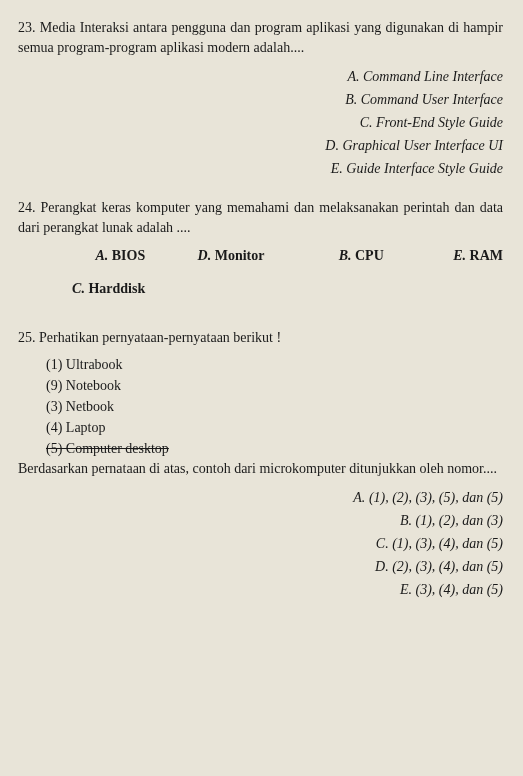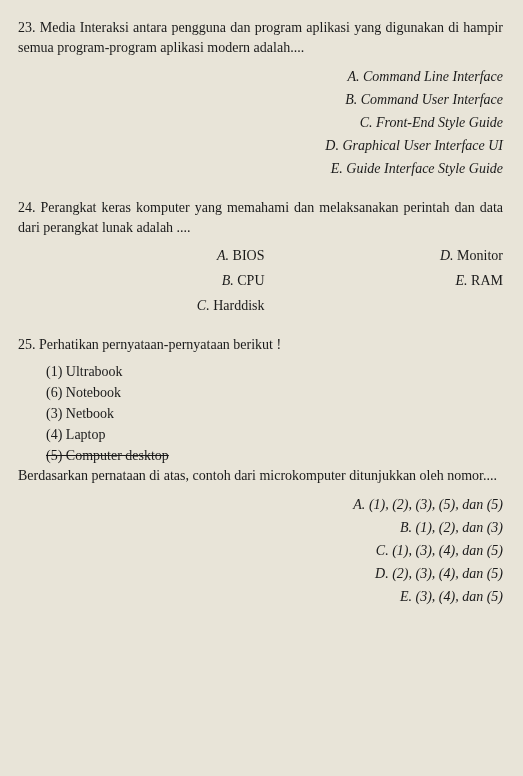--- a/index.html
+++ b/index.html
@@ -35,24 +35,25 @@
       text-align: right;
     }
     .option-item .letter {
       display: inline-block;
       width: 20px;
       font-style: italic;
     }
     
     .options-two-col {
       display: grid;
-      grid-template-columns: 1fr 1fr;
+      grid-template-columns: 1fr 1fr 1fr 1fr;
       grid-template-rows: auto auto auto;
       padding-left: 8px;
-      row-gap: 2px;
+      row-gap: 10px;
+      font-weight: bold;
     }
     .options-two-col .option-item {
       font-style: normal;
     }
     
     .numbered-list {
       padding-left: 30px;
       margin-bottom: 0;
     }
     .numbered-list li {
@@ -135,21 +136,21 @@
   </div>
 </div>
 
 <div class="question-block">
   <p class="question-text">
     <span>25.</span>
     <span>Perhatikan pernyataan-pernyataan berikut !</span>
   </p>
   <ol class="numbered-list" style="list-style:none; padding-left: 28px;">
     <li>(1) Ultrabook</li>
-    <li>(6) Notebook</li>
+    <li>(9) Notebook</li>
     <li>(3) Netbook</li>
     <li>(4) Laptop</li>
     <li style="text-decoration: line-through;">(5) Computer desktop</li>
   </ol>
   <p class="statement-text">
     <span>Berdasarkan pernataan di atas, contoh dari microkomputer ditunjukkan oleh nomor....</span>
   </p>
   <div class="italic-options">
     <div class="option-item">
       <span class="letter">A.</span>

